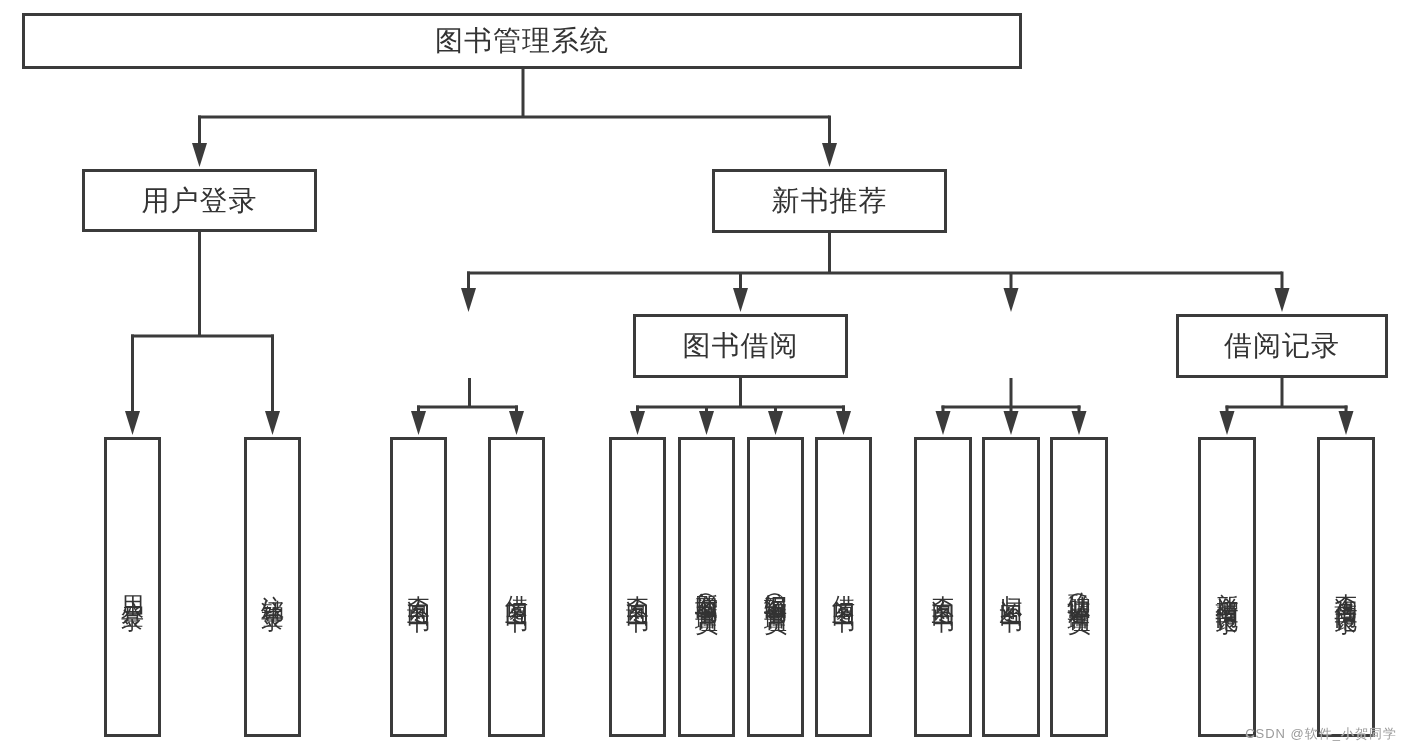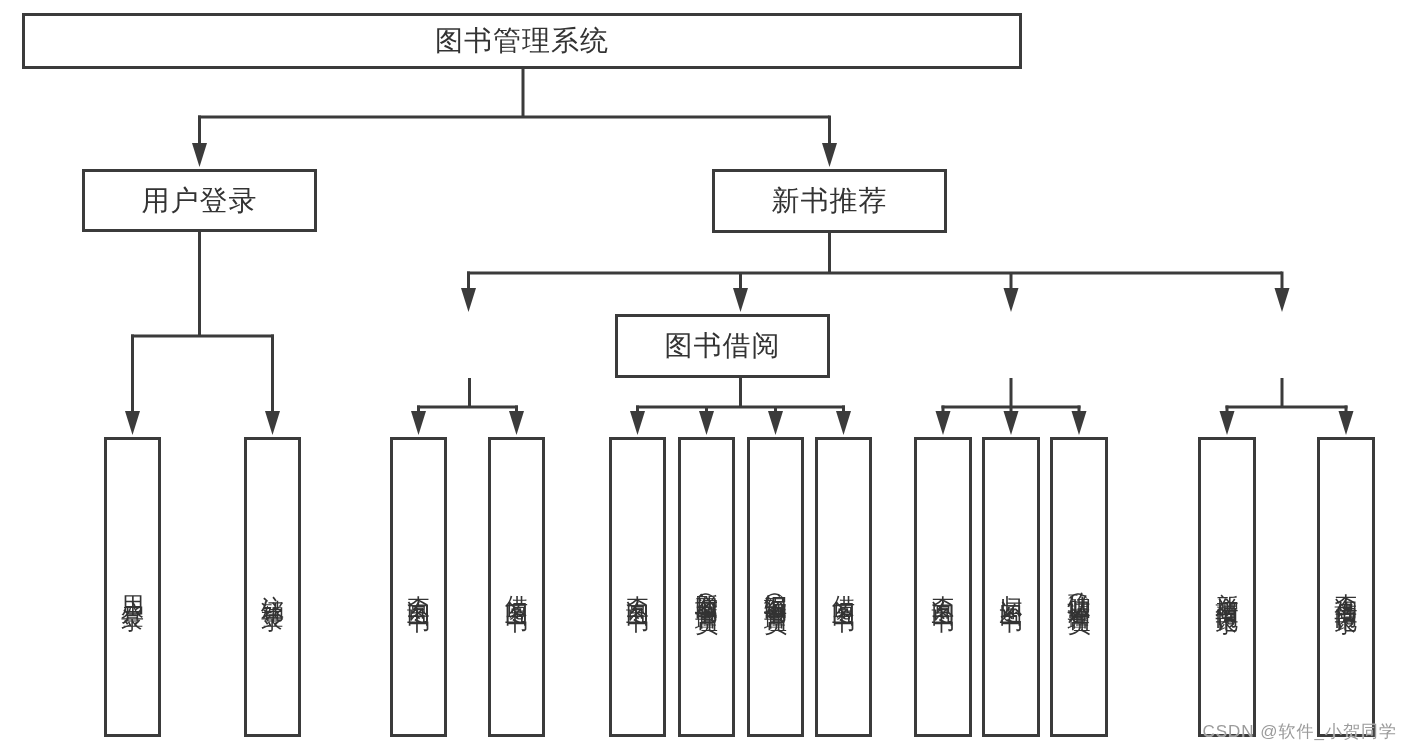--- a/index.html
+++ b/index.html
@@ -36,21 +36,21 @@
     font-size: 23px;
     letter-spacing: 5px;
     white-space: normal;
     line-height: 1;
   }
   .watermark {
     position: absolute;
     right: 8px;
     bottom: 4px;
     z-index: 3;
-    font-size: 17px;
+    font-size: 13px;
     color: #9b9b9b;
     letter-spacing: 1px;
     text-shadow: 0 0 1px #ffffff;
   }
 </style>
 </head>
 <body>
 
 <div class="canvas">
 
@@ -125,21 +125,22 @@
       <polygon points="1219.5,411 1234.5,411 1227,435"></polygon>
       <polygon points="1338.5,411 1353.5,411 1346,435"></polygon>
     </g>
   </svg>
 
   <div class="node" style="left:22px; top:13px; width:1000px; height:56px;">图书管理系统</div>
 
   <div class="node" style="left:82px; top:169px; width:235px; height:63px;">用户登录</div>
   <div class="node" style="left:712px; top:169px; width:235px; height:64px;">新书推荐</div>
 
-  <div class="node" style="left:615px; top:314px; width:215px; height:64px;">图书借阅</div>
+  <div class="node" style="left:633px; top:314px; width:215px; height:64px;">图书借阅</div>
+  <div class="node" style="left:1176px; top:314px; width:212px; height:64px;">借阅记录</div>
 
   <div class="node leaf" style="left:104px; top:437px; width:57px; height:300px;">用户登录</div>
   <div class="node leaf" style="left:244px; top:437px; width:57px; height:300px;">注销登录</div>
 
   <div class="node leaf" style="left:390px; top:437px; width:57px; height:300px;">查询图书</div>
   <div class="node leaf" style="left:488px; top:437px; width:57px; height:300px;">借阅图书</div>
 
   <div class="node leaf" style="left:609px; top:437px; width:57px; height:300px;">查询图书</div>
   <div class="node leaf" style="left:678px; top:437px; width:57px; height:300px; letter-spacing:3px;">新增图书（管理员）</div>
   <div class="node leaf" style="left:747px; top:437px; width:57px; height:300px; letter-spacing:3px;">编辑图书（管理员）</div>

